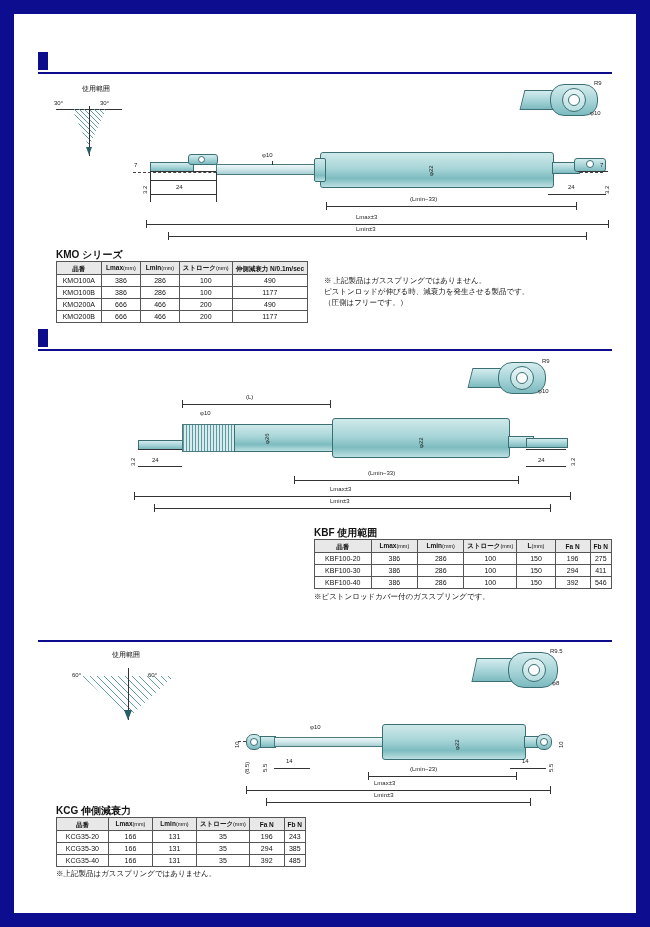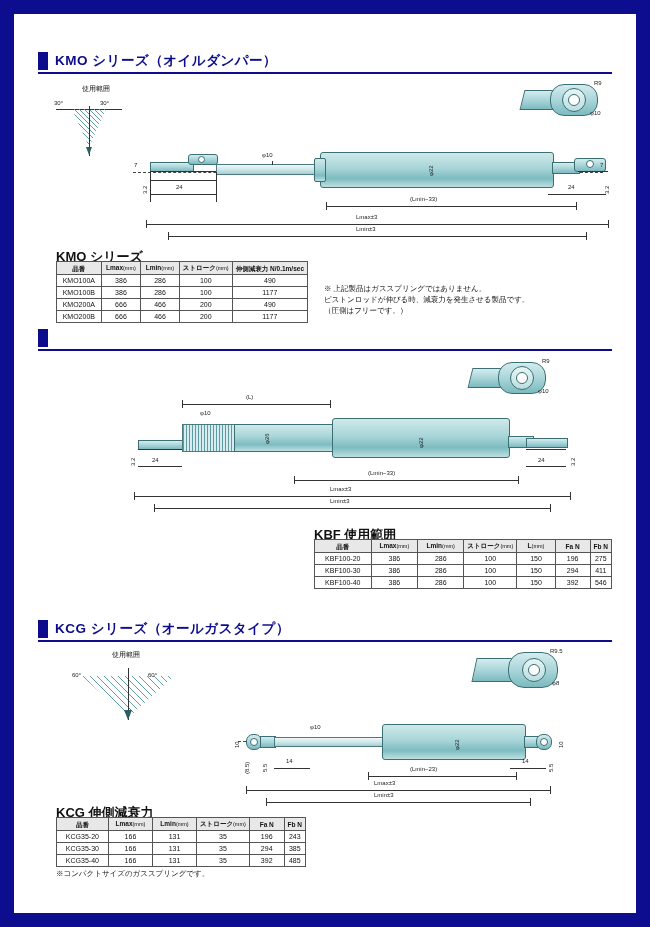--- a/index.html
+++ b/index.html
@@ -26,21 +26,21 @@
     width:10px;height:18px;background:#0c0c8d;margin-right:7px;
   }
   .sec-text{
     font-size:13.5px;font-weight:bold;color:#0c0c8d;
     letter-spacing:0.5px;white-space:nowrap;
   }
   .sec-rule{
     position:absolute;height:2px;background:#0c0c8d;
   }
   .tbl-cap{
-    position:absolute;font-size:13px;font-weight:bold;color:#111;
+    position:absolute;font-size:10px;font-weight:bold;color:#111;
   }
   table.spec{
     position:absolute;
     border-collapse:collapse;
     font-size:7px;
     color:#111;
     background:#fff;
   }
   table.spec th, table.spec td{
     border:0.6px solid #555;
@@ -115,21 +115,20 @@
   .arrowline{position:absolute;height:0.7px;background:#333;}
   .tick{position:absolute;width:0.7px;background:#333;}
 </style>
 </head>
 <body>
 
 <div class="page">
 
   <div class="sec-title" style="left:24px;top:36px;">
     <div class="sec-bar"></div>
-    <div class="sec-text">KMO シリーズ（オイルダンパー）</div>
   </div>
   <div class="sec-rule" style="left:24px;top:58px;width:574px;"></div>
 
   <div class="dw" style="left:24px;top:62px;width:574px;height:165px;">
 
     <div class="lbl" style="left:44px;top:8px;">使用範囲</div>
     <div class="dim" style="left:16px;top:24px;">30°</div>
     <div class="dim" style="left:62px;top:24px;">30°</div>
     <div class="ln lnh" style="left:18px;top:33px;width:66px;"></div>
     <div class="hatch" style="left:34px;top:33px;width:34px;height:38px;clip-path:polygon(50% 100%,0 0,100% 0);border:none;background:repeating-linear-gradient(45deg,#5e9ea4 0 0.7px,transparent 0.7px 3.5px);"></div>
@@ -227,21 +226,21 @@
       </tr>
       <tr>
         <td class="first">KMO200B</td>
         <td>666</td>
         <td>466</td>
         <td>200</td>
         <td>1177</td>
       </tr>
     </tbody>
   </table>
-  <div class="note" style="left:310px;top:270px;width:250px;white-space:pre-line;">※ 上記製品はガススプリングではありません。
+  <div class="note" style="left:310px;top:262px;width:250px;white-space:pre-line;">※ 上記製品はガススプリングではありません。
 ピストンロッドが伸びる時、減衰力を発生させる製品です。
 （圧側はフリーです。）</div>
 
   <div class="sec-title" style="left:24px;top:313px;">
     <div class="sec-bar"></div>
   </div>
   <div class="sec-rule" style="left:24px;top:335px;width:574px;"></div>
 
   <div class="dw" style="left:24px;top:340px;width:574px;height:170px;">
 
@@ -334,25 +333,22 @@
         <td class="first">KBF100-40</td>
         <td>386</td>
         <td>286</td>
         <td>100</td>
         <td>150</td>
         <td>392</td>
         <td>546</td>
       </tr>
     </tbody>
   </table>
-
-  <div class="sec-title" style="left:24px;top:604px;">
-    <div class="sec-bar"></div>
-    <div class="sec-text">KCG シリーズ（オールガスタイプ）</div>
-  </div>
+  <div class="note" style="left:300px;top:578px;width:290px;">※ピストンロッドカバー付のガススプリングです。</div>
+
   <div class="sec-rule" style="left:24px;top:626px;width:574px;"></div>
 
   <div class="dw" style="left:24px;top:630px;width:574px;height:155px;">
 
     <div class="lbl" style="left:74px;top:6px;">使用範囲</div>
     <div class="dim" style="left:34px;top:28px;">60°</div>
     <div class="dim" style="left:110px;top:28px;">60°</div>
     <div class="hatch" style="left:44px;top:32px;width:92px;height:42px;clip-path:polygon(50% 100%,0 0,100% 0);border:none;background:repeating-linear-gradient(45deg,#5e9ea4 0 0.7px,transparent 0.7px 5px);"></div>
     <div class="ln lnv" style="left:90px;top:24px;height:52px;"></div>
     <div class="ln" style="left:86px;top:66px;width:8px;height:10px;background:#2a5f64;clip-path:polygon(50% 100%,0 0,100% 0);"></div>
@@ -439,15 +435,15 @@
       <tr>
         <td class="first">KCG35-40</td>
         <td>166</td>
         <td>131</td>
         <td>35</td>
         <td>392</td>
         <td>485</td>
       </tr>
     </tbody>
   </table>
-  <div class="note" style="left:42px;top:855px;width:300px;">※コンパクトサイズのガススプリングです。</div>
+  <div class="note" style="left:42px;top:855px;width:300px;">※上記製品はガススプリングではありません。</div>
 
 </div>
 
 </body></html>

